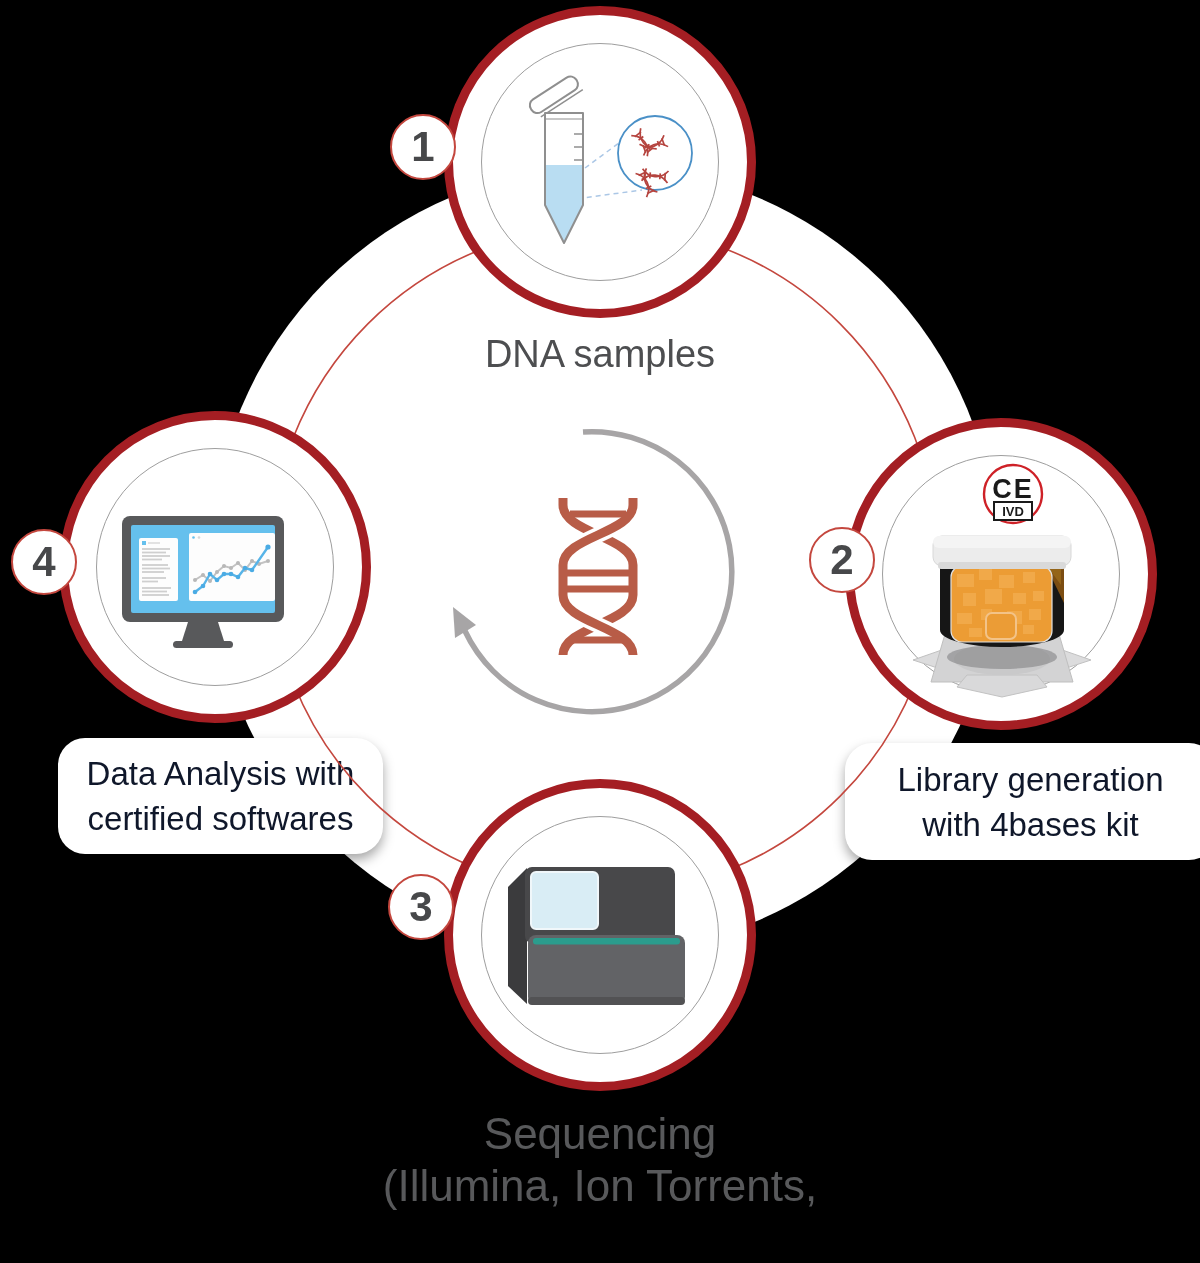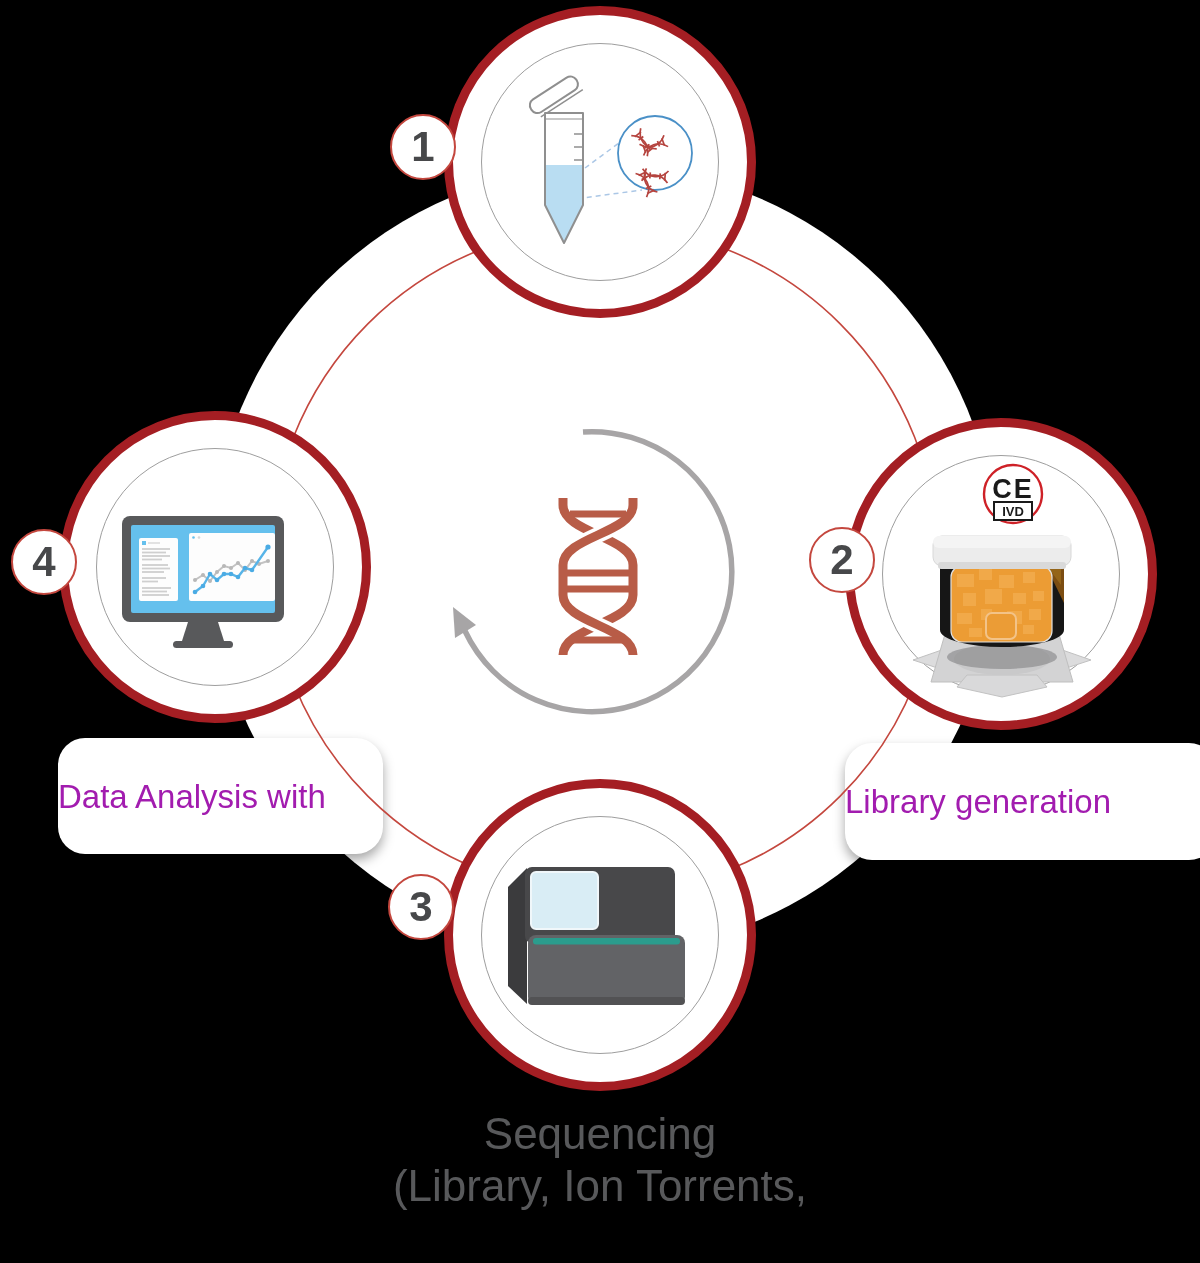--- a/index.html
+++ b/index.html
@@ -1,21 +1,21 @@
 <!DOCTYPE html>
 <html><head>
 <meta charset="utf-8">
 <style>
   html,body{margin:0;padding:0;background:#000;}
   .stage{position:relative;width:1200px;height:1263px;background:#000;overflow:hidden;
          font-family:"Liberation Sans",sans-serif;}
   .blob{position:absolute;left:211px;top:166px;width:786px;height:786px;border-radius:50%;
         background:#fff;}
   .label-box{position:absolute;background:#fff;border-radius:27px;display:flex;flex-direction:column;
-        justify-content:center;align-items:flex-start;z-index:2;color:#a21caf;font-size:33px;line-height:45px;
+        justify-content:center;align-items:center;z-index:2;color:#0f172a;font-size:33px;line-height:45px;
         box-shadow:0 6px 12px rgba(0,0,0,.35);}
   .left-box{left:58px;top:738px;width:325px;height:116px;}
   .right-box{left:845px;top:743px;width:371px;height:117px;}
   .label-plain{position:absolute;text-align:center;color:#4d4e50;z-index:3;}
   .top-label{left:450px;top:333px;width:300px;font-size:38px;}
   .bottom-label{left:320px;top:1108px;width:560px;font-size:44px;line-height:52px;color:#58595b;z-index:2;}
   .center-svg{position:absolute;left:0;top:0;z-index:3;pointer-events:none;}
   .step-circle{position:absolute;width:312px;height:312px;border-radius:50%;background:#fff;
         border:9px solid #a41e23;box-sizing:border-box;z-index:4;}
   .inner-ring{position:absolute;inset:28px;border:1px solid #9e9e9e;border-radius:50%;}
@@ -29,28 +29,33 @@
 </style>
 </head>
 <body>
 
 <div class="stage">
 
   <div class="blob"></div>
 
   <div class="label-box left-box">
     <span>Data Analysis with</span>
+    <span>certified softwares</span>
   </div>
   <div class="label-box right-box">
     <span>Library generation</span>
-  </div>
-
+    <span>with 4bases kit</span>
+  </div>
+
+  <div class="label-plain top-label">
+    <span>DNA samples</span>
+  </div>
   <div class="label-plain bottom-label">
     <div>Sequencing</div>
-    <div>(Library, Ion Torrents,</div>
+    <div>(Illumina, Ion Torrents,</div>
   </div>
 
   <svg class="center-svg" width="1200" height="1263" viewBox="0 0 1200 1263">
     <circle cx="604" cy="560" r="334" fill="none" stroke="#c4473e" stroke-width="1.6"></circle>
     <g>
       <path d="M 583,432 A 140,140 0 1 1 465,631" fill="none" stroke="#a7a5a6" stroke-width="5.5"></path>
       <polygon points="453,607 476,625 455,638" fill="#a7a5a6"></polygon>
     </g>
     <g stroke="#b85c47" fill="none" stroke-width="9">
       <path d="M563,498 V505 C563,533 633,537 633,565 V595 C633,623 563,627 563,655"></path>

